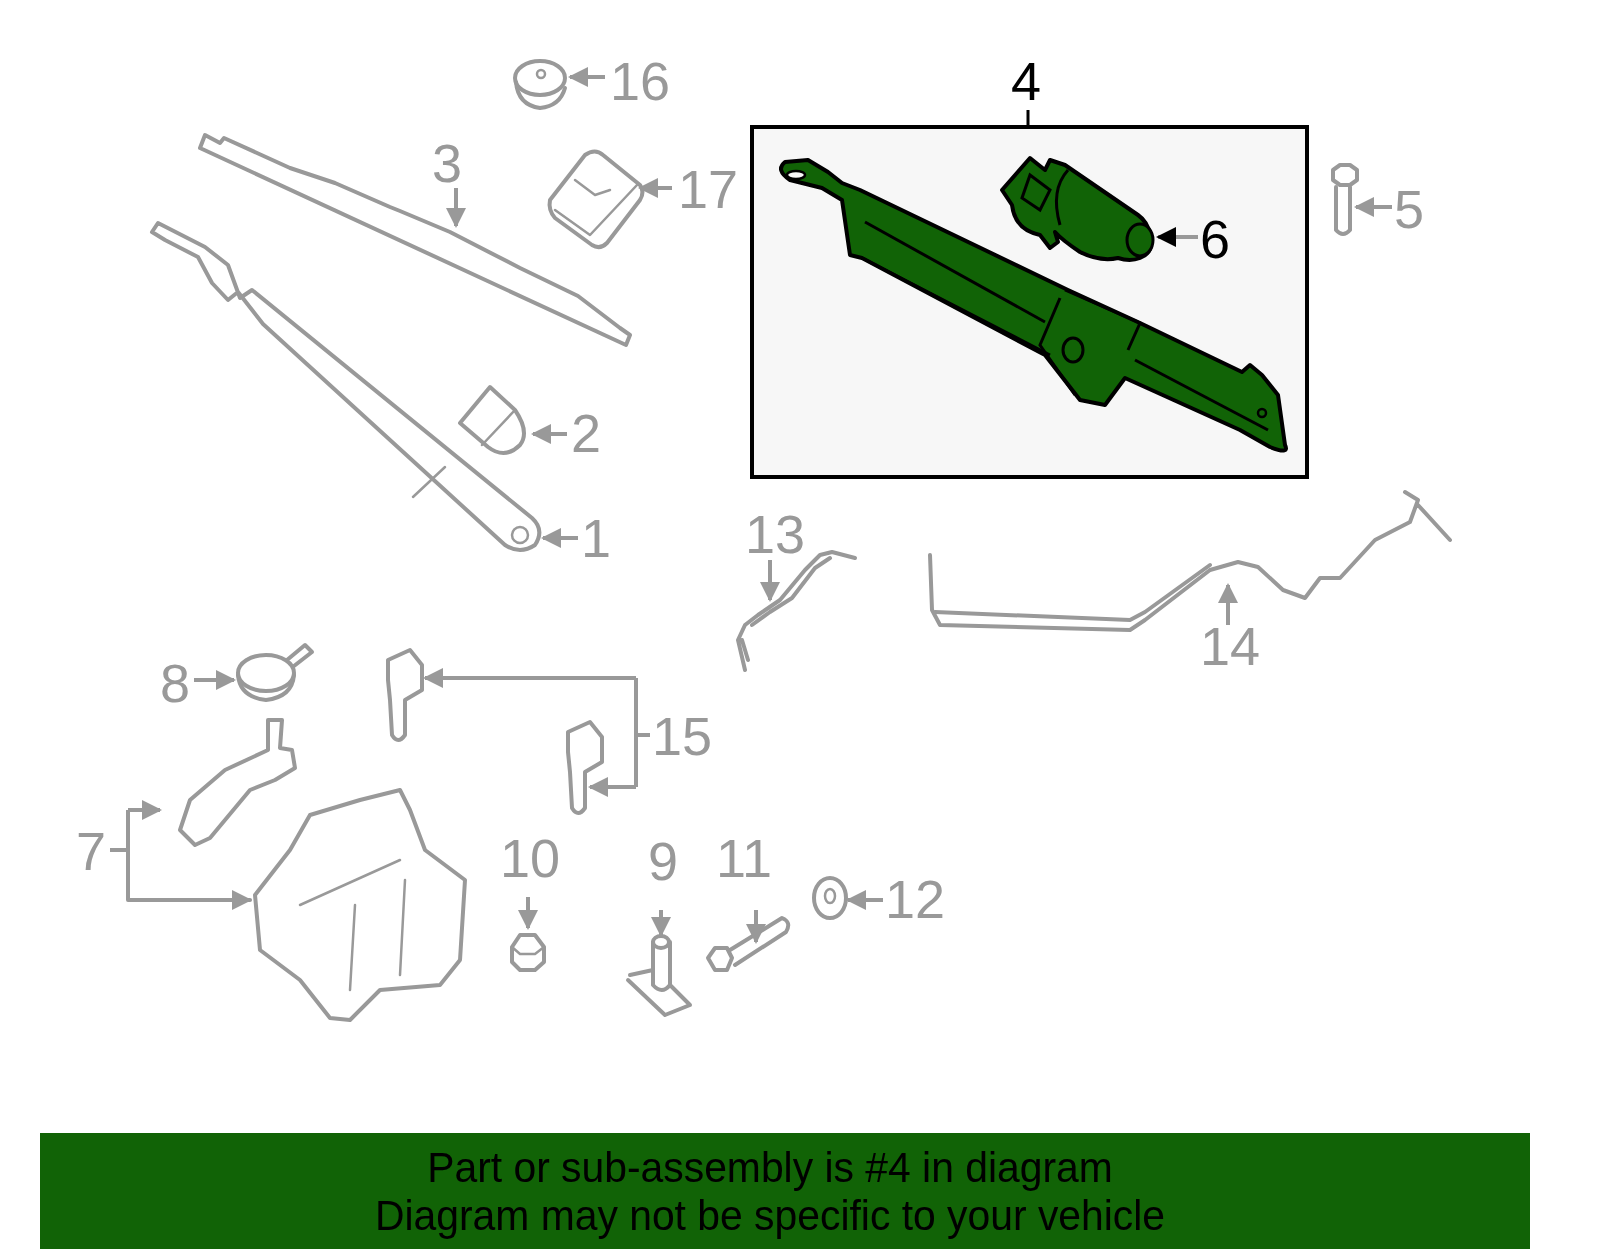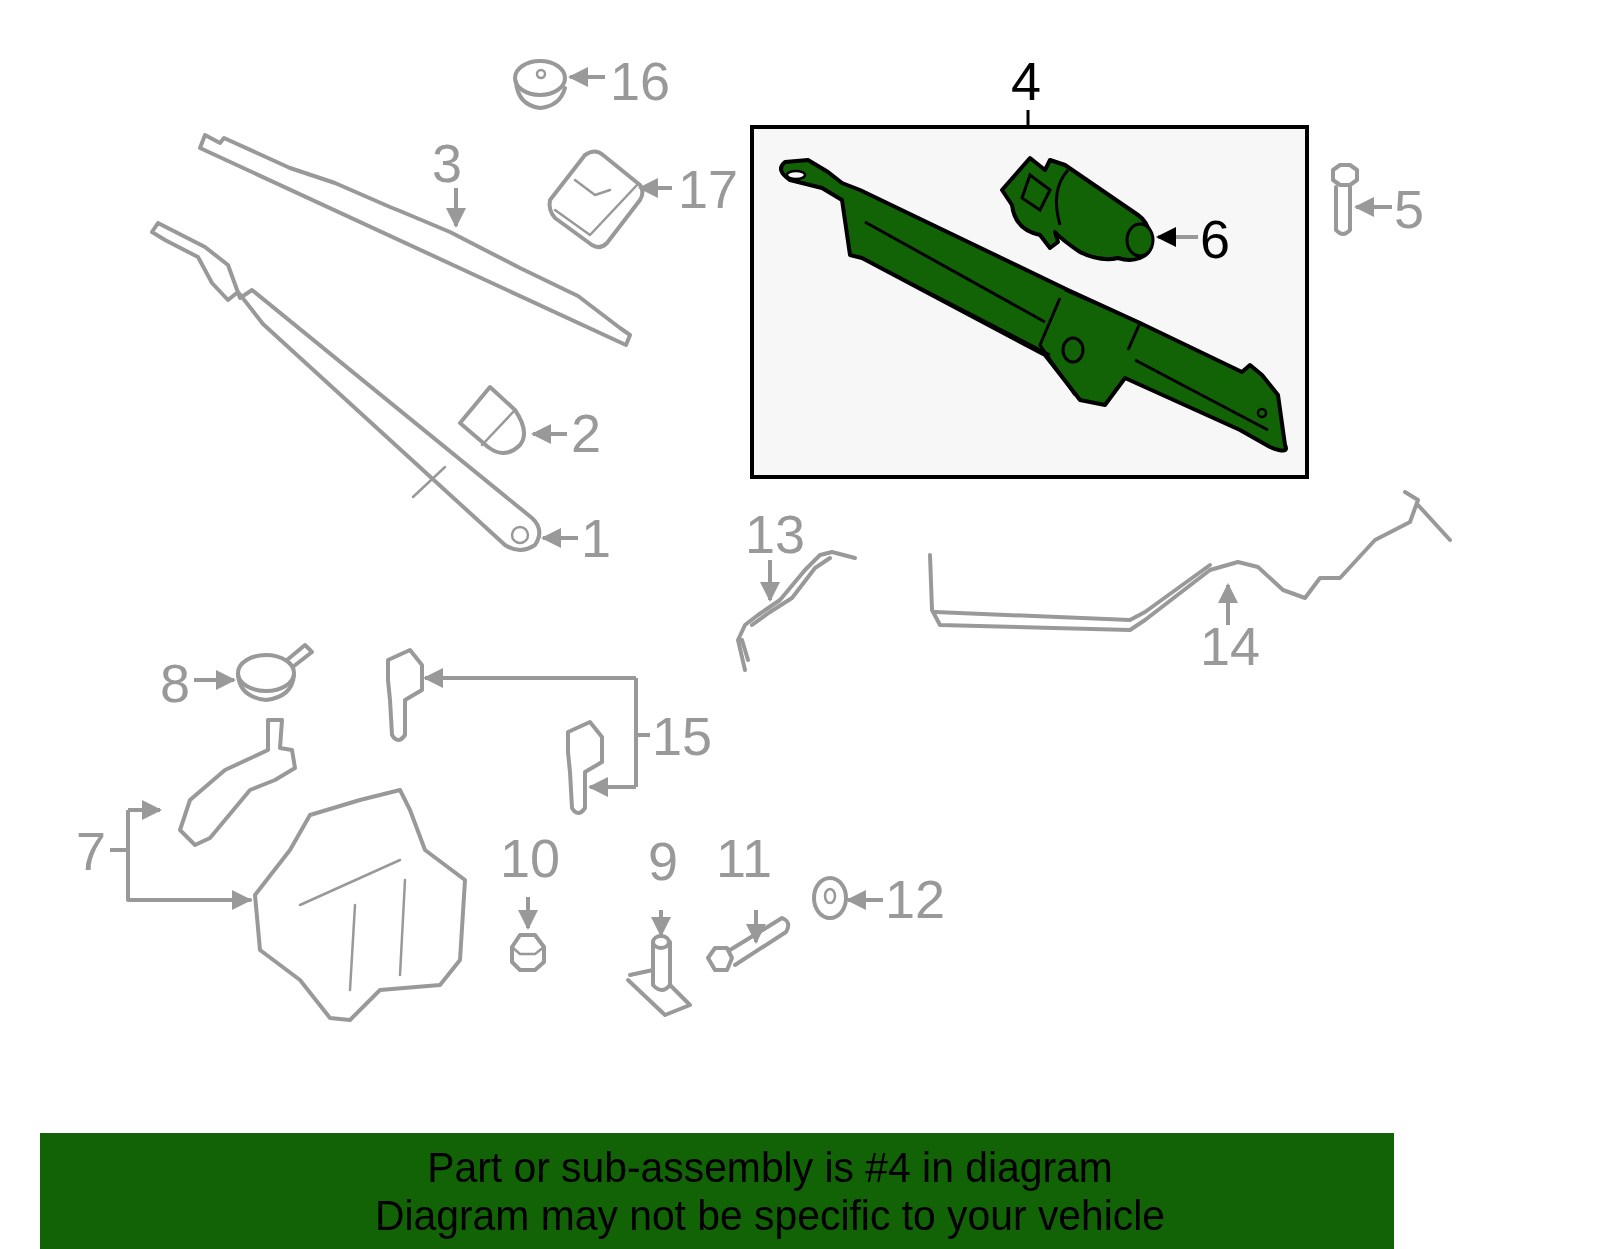--- a/index.html
+++ b/index.html
@@ -7,21 +7,21 @@
          font-family: "Liberation Sans", sans-serif; }
   #diagram { position: absolute; left: 0; top: 0; width: 1600px; height: 1249px; }
   .callout { font-family: "Liberation Sans", sans-serif; font-size: 54px; fill: #999999; }
   .callout.hl { fill: #000000; }
   .part { fill: none; stroke: #999999; stroke-width: 4; stroke-linejoin: round; stroke-linecap: round; }
   .thin { stroke-width: 2.5; }
   .lead { stroke: #999999; stroke-width: 4; fill: none; }
   .arrowhead { fill: #999999; }
   .hlpart { fill: #116306; stroke: #000000; stroke-width: 4; stroke-linejoin: round; }
   .hlline { fill: none; stroke: #000000; stroke-width: 3; }
-  #banner { position: absolute; left: 40px; top: 1133px; width: 1354px; height: 116px;
+  #banner { position: absolute; left: 40px; top: 1133px; width: 1490px; height: 116px;
             background: #116306; color: #000000; text-align: left; }
   #banner .line { position: absolute; left: 0; width: 1490px; text-align: center;
                   font-size: 43px; line-height: 48px; transform: scaleX(0.95); }
   #banner .l1 { top: 10px; left: -15px; }
   #banner .l2 { top: 58px; left: -15px; }
 </style>
 </head>
 <body>
 
 <svg id="diagram" viewBox="0 0 1600 1249" xmlns="http://www.w3.org/2000/svg">

